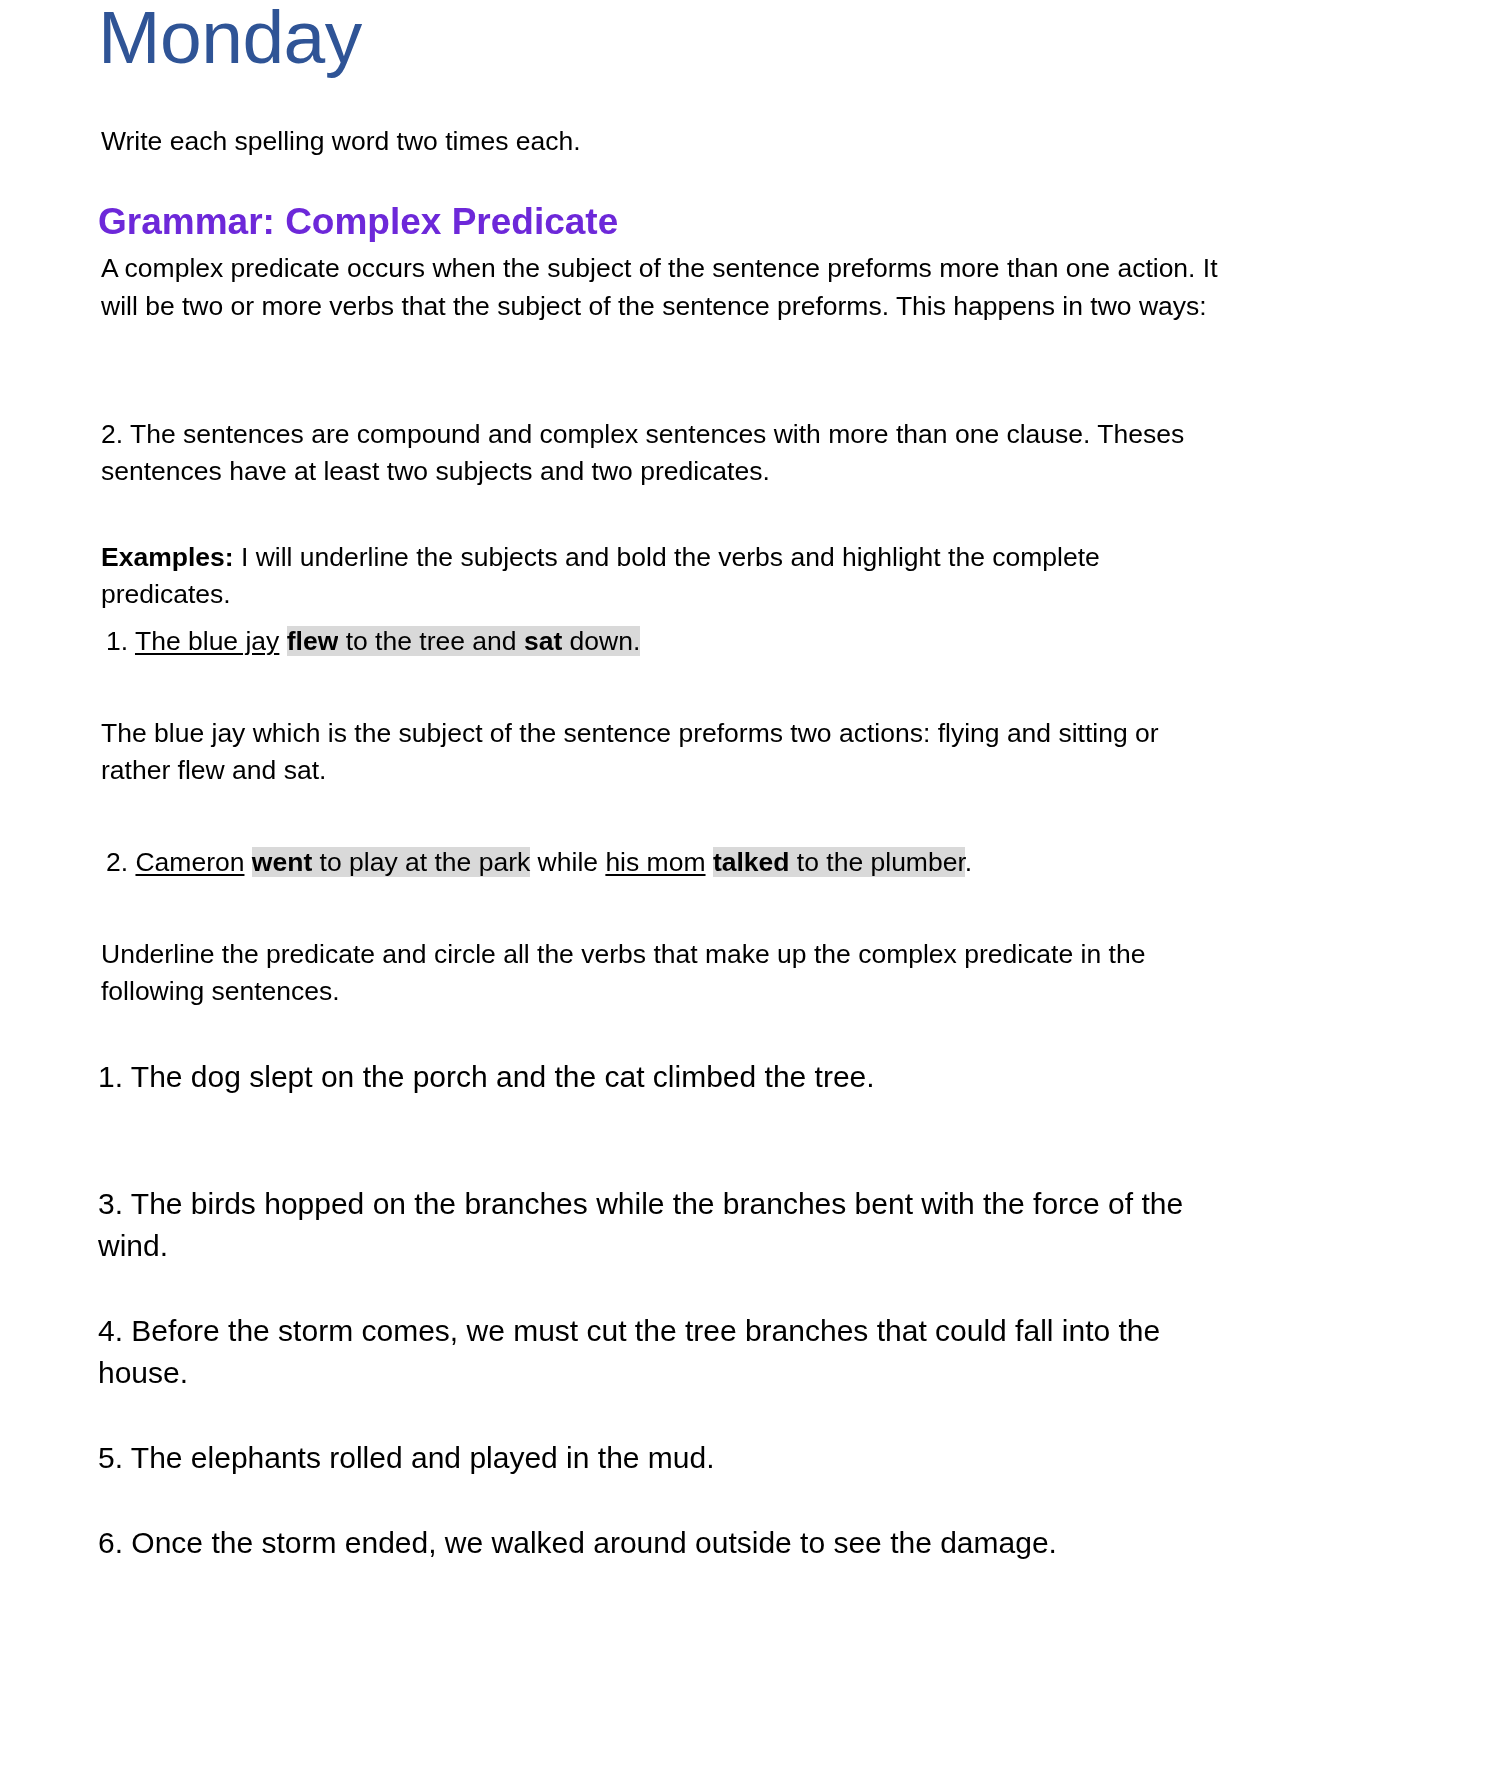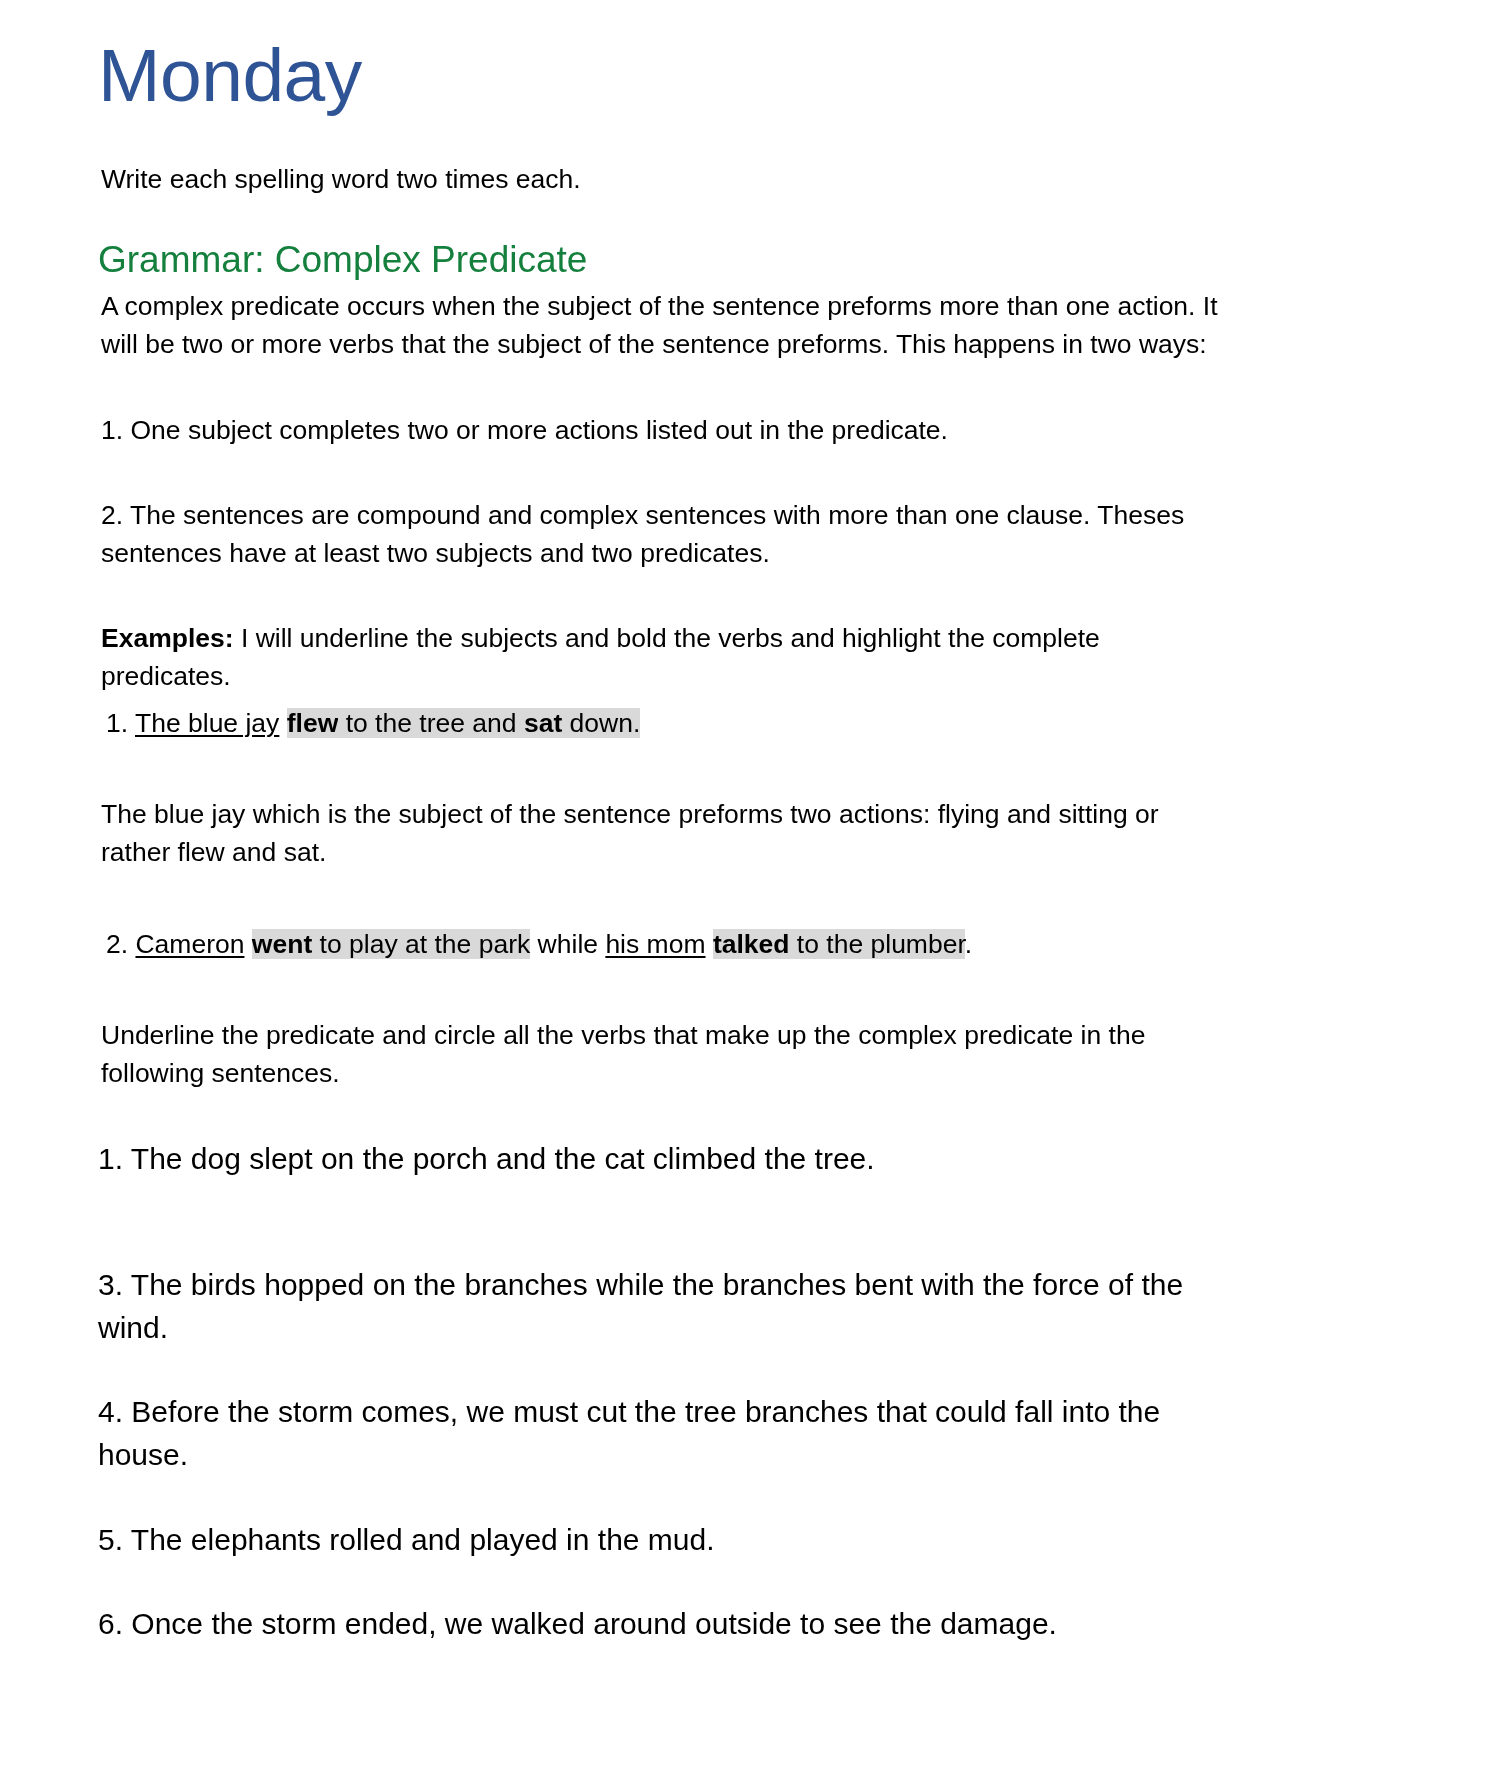--- a/index.html
+++ b/index.html
@@ -30,29 +30,28 @@
   }
 
   
   .doc-title {
     font-size: 75px;
     font-weight: 400;
     color: #2F5496;
     letter-spacing: -0.5px;
     line-height: 1.0;
     margin: 0;
-    padding-top: 38px;
     padding-bottom: 0;
   }
 
   
   .h2 {
     font-size: 37px;
-    font-weight: 400;
-    color: #15803d;
+    font-weight: 700;
+    color: #6d28d9;
     line-height: 1.18;
     margin: 0;
     padding-top: 6px;
     padding-bottom: 4px;
   }
 
   
   .para {
     font-size: 26.5px;
     line-height: 1.42;
@@ -101,21 +100,20 @@
     <p class="para">Write each spelling word two times each.</p>
 
     <div class="gap-md"></div>
 
     <h2 class="h2">Grammar: Complex Predicate</h2>
 
     <p class="para">A complex predicate occurs when the subject of the sentence preforms more than one action. It will be two or more verbs that the subject of the sentence preforms. This happens in two ways:</p>
 
     <div class="gap-lg"></div>
 
-    <p class="para">1. One subject completes two or more actions listed out in the predicate.</p>
 
     <div class="gap-lg"></div>
 
     <p class="para">2. The sentences are compound and complex sentences with more than one clause. Theses sentences have at least two subjects and two predicates.</p>
 
     <div class="gap-lg"></div>
 
     <p class="para"><span class="bold">Examples:</span><span> I will underline the subjects and bold the verbs and highlight the complete predicates.</span></p>
 
     <p class="example-line"><span>1. </span><span class="uline">The blue jay</span><span> </span><span class="hl bold">flew</span><span class="hl"> to the tree and </span><span class="hl bold">sat</span><span class="hl"> down.</span></p>

